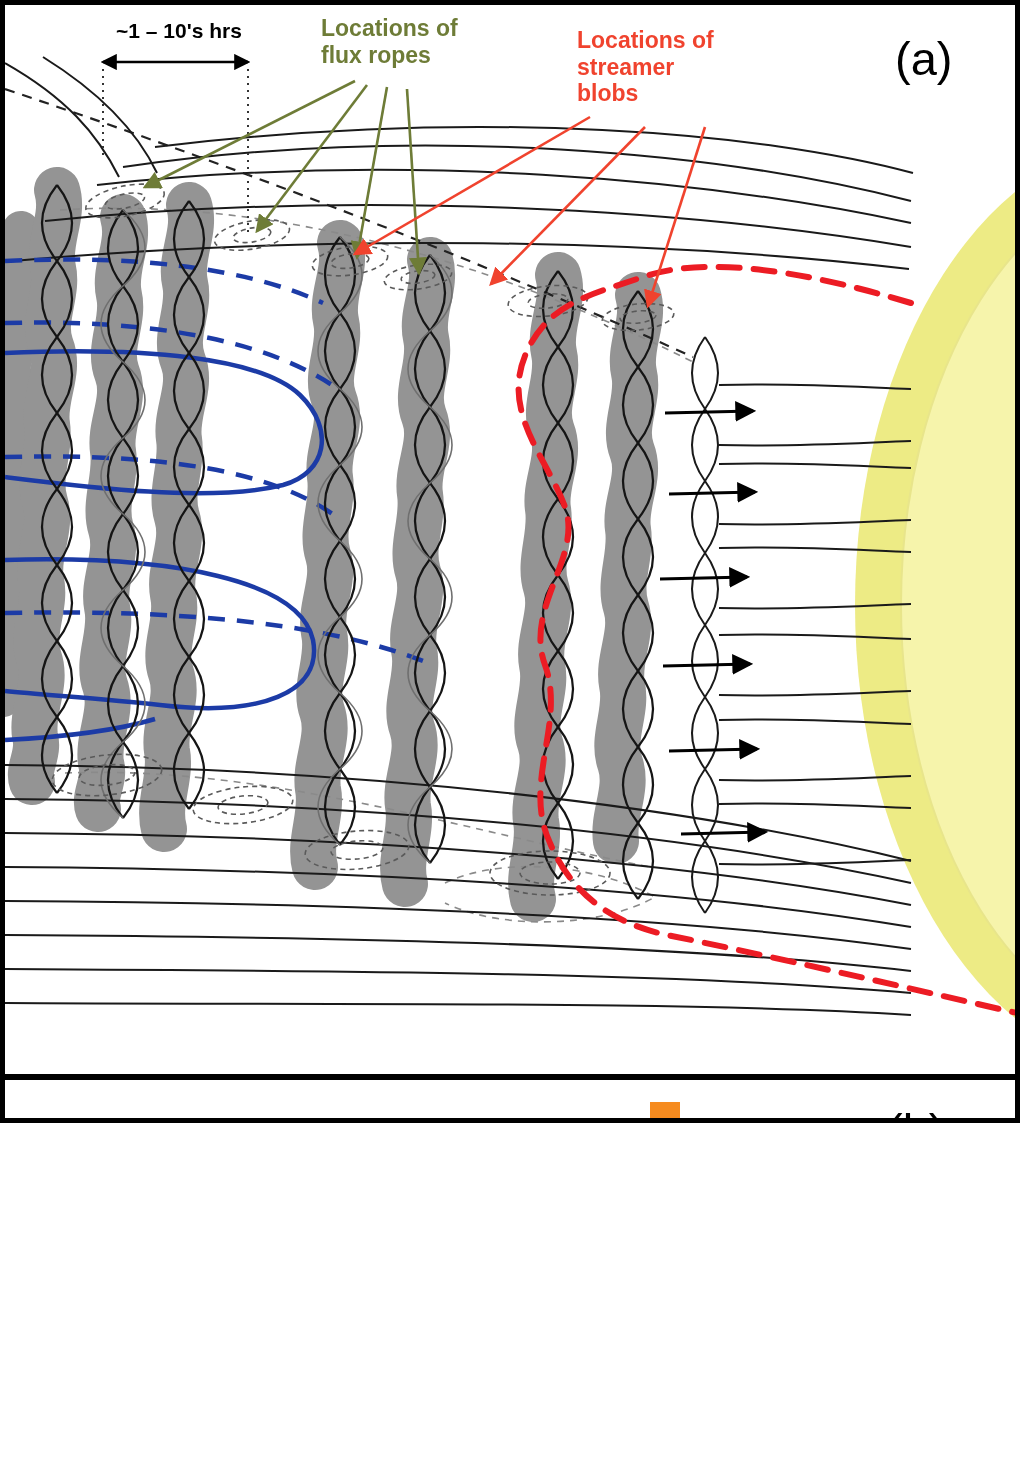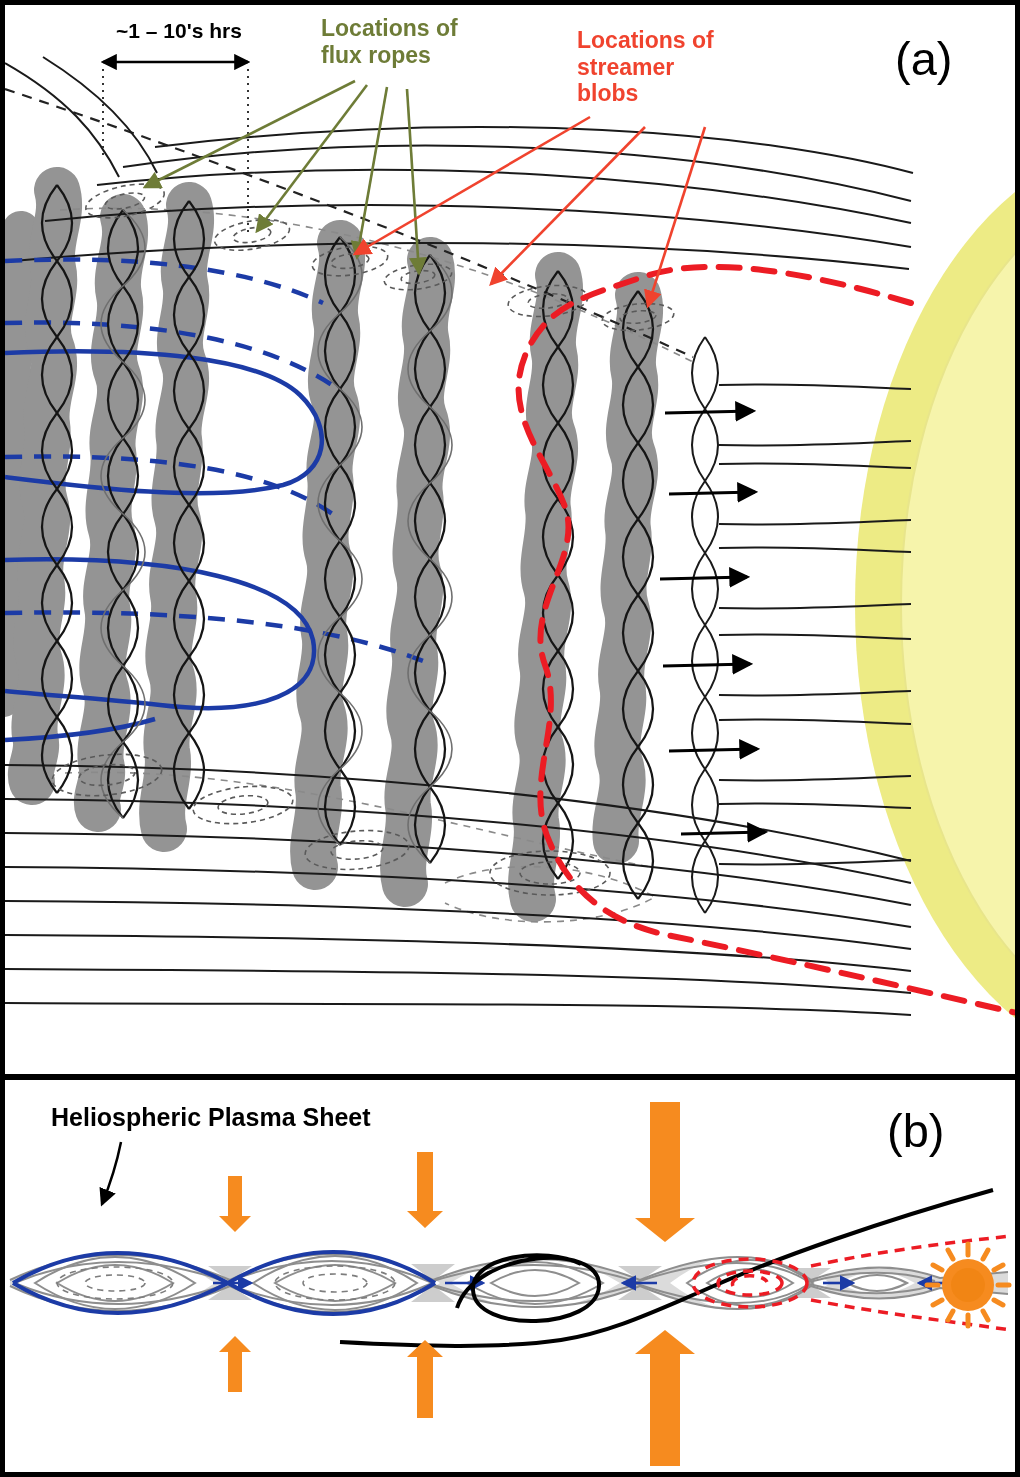--- a/index.html
+++ b/index.html
@@ -1,17 +1,17 @@
 <!DOCTYPE html>
 <html style="--olive: #6e7c37; --red: #f0432e; --red-dash: #ec1c24; --blue: #1c3ba6; --gray-band: #949494; --gray-line: #8e8e8e; --orange: #f68b1f; --yellow-outer: #edeb85; --yellow-inner: #f6f4ab;"><head>
 <meta charset="utf-8">
 <style>
   html,body{margin:0;padding:0;background:#ffffff;}
   .stage{
-    position:relative;width:1020px;height:1477px;box-sizing:border-box;
+    position:relative;width:1020px;height:1123px;box-sizing:border-box;
     border:5px solid #000;background:#fff;overflow:hidden;
     font-family:"Liberation Sans",sans-serif;
   }
   svg{position:absolute;left:0;display:block;}
   #svgA{top:0;}
   .divider{position:absolute;top:1069px;left:0;width:100%;height:6px;background:#000;}
   #svgB{top:1075px;}
   .lab{position:absolute;white-space:pre-line;font-weight:bold;}
   #lab-time{left:84px;top:14px;width:180px;text-align:center;font-size:21px;color:#000;}
   #lab-flux{left:316px;top:10px;font-size:23px;line-height:1.16;color:var(--olive,#6e7c37);}
@@ -349,15 +349,14 @@
     <path class="arrkB" marker-end="url(#ahkB)" d="M116,62 C112,82 106,102 97,124"></path>
   </svg>
 
   <div class="lab" id="lab-time">~1 – 10's hrs</div>
   <div class="lab" id="lab-flux">Locations of
 flux ropes</div>
   <div class="lab" id="lab-blob">Locations of
 streamer
 blobs</div>
   <div class="lab" id="lab-a">(a)</div>
-  <div class="lab" id="lab-hps">Heliospheric Plasma Sheet</div>
   <div class="lab" id="lab-b">(b)</div>
 </div>
 
 </body></html>

